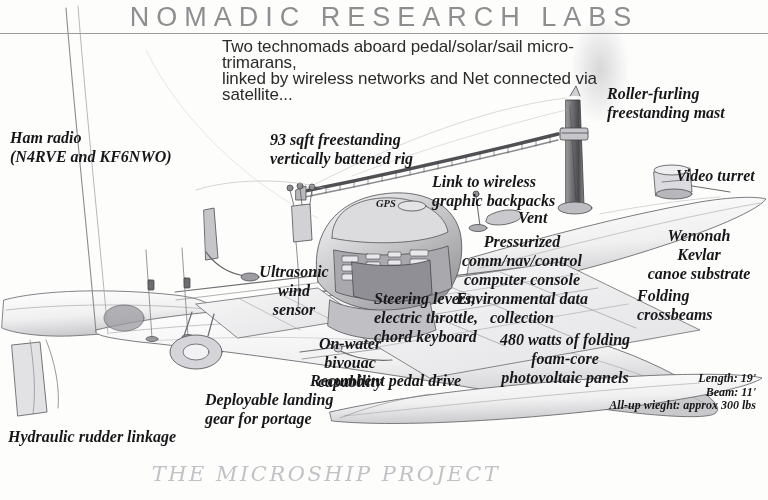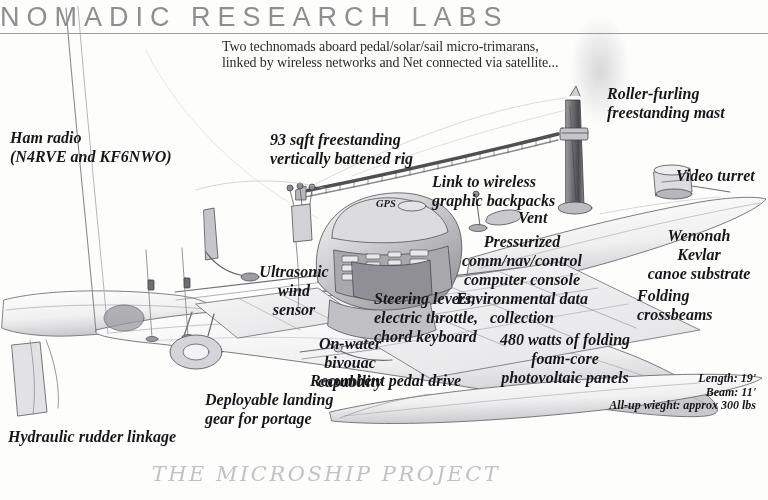--- a/index.html
+++ b/index.html
@@ -1,28 +1,28 @@
 <!DOCTYPE html>
 <html><head>
 <meta charset="utf-8">
 <style>
   html,body{margin:0;padding:0;background:#fff;}
   body{width:768px;height:500px;overflow:hidden;font-family:"Liberation Serif",serif;}
   #page{position:relative;width:768px;height:500px;background:#fdfdfc;overflow:hidden;}
 
   
   .title{
-    position:absolute;left:0;top:2px;width:768px;text-align:left;
+    position:absolute;left:0;top:2px;width:768px;text-align:center;
     font-family:"Liberation Sans",sans-serif;font-weight:300;
     font-size:27px;letter-spacing:7px;color:#8e8e90;white-space:nowrap;
   }
   .rule{position:absolute;left:0;top:33px;width:768px;height:1px;background:#9b9b9d;}
   .subtitle{
     position:absolute;left:222px;top:39px;width:420px;
-    font-family:Liberation Serif, serif;font-size:14px;
+    font-family:Liberation Sans, sans-serif;font-size:17px;
     line-height:16px;color:#2b2b2b;letter-spacing:-0.1px;
   }
 
   
   .footer{
     position:absolute;left:0;top:462px;width:652px;text-align:center;
     font-family:"DejaVu Serif",serif;font-style:italic;font-size:21px;
     letter-spacing:2.5px;color:#c2c2c6;white-space:nowrap;
   }
 

